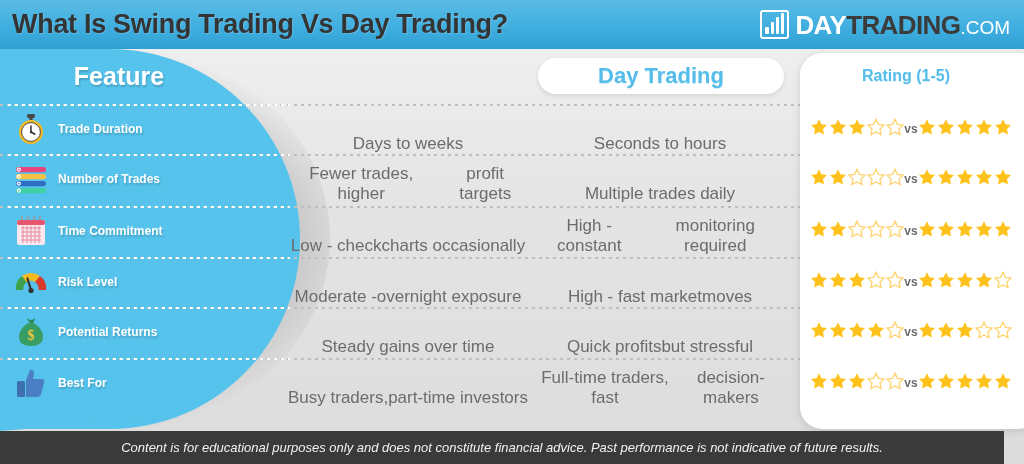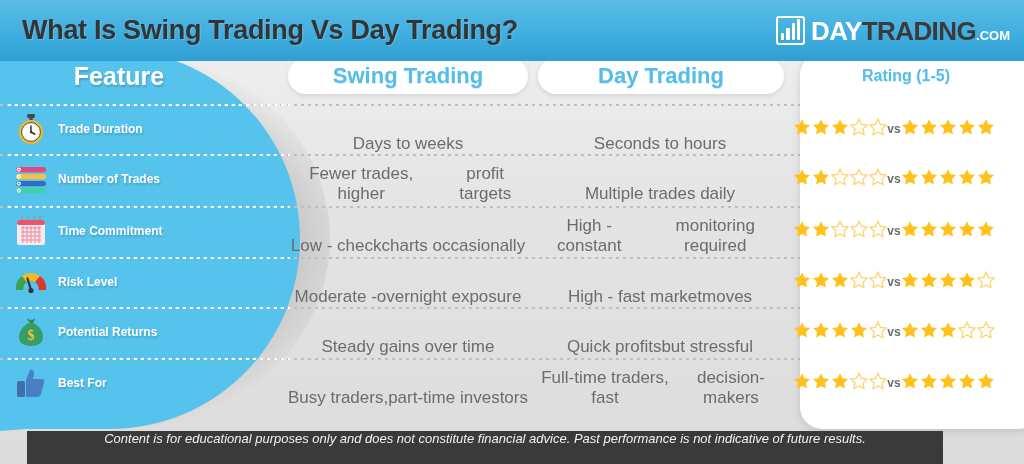--- a/index.html
+++ b/index.html
@@ -8,24 +8,24 @@
     font-family:"Liberation Sans", sans-serif;
     background:#e9e9e9;
   }
   .infographic{
     position:relative;width:1024px;height:464px;overflow:hidden;
     background:linear-gradient(180deg,#f2f2f2 0%,#e4e4e4 45%,#dcdcdc 100%);
   }
 
   
   .header{
-    position:absolute;left:0;top:0;width:1024px;height:61px;
+    position:absolute;left:0;top:0;width:1024px;height:49px;
     background:linear-gradient(180deg,#5bbbe4 0%,#40afe0 55%,#2f9ed2 100%);
     display:flex;align-items:center;justify-content:space-between;
-    box-sizing:border-box;padding:0 14px 0 22px;
+    box-sizing:border-box;padding:0 14px 0 12px;
     z-index:6;
   }
   .header-title{
     font-size:27px;font-weight:bold;color:#343434;letter-spacing:-0.3px;
     text-shadow:1px 1px 0 rgba(255,255,255,0.18);
     white-space:nowrap;
   }
   .logo{display:flex;align-items:center;gap:6px;}
   .logo-mark{
     width:29px;height:29px;border:2.5px solid #ffffff;border-radius:3px;
@@ -33,21 +33,21 @@
     box-sizing:border-box;padding:0 3px 3px 3px;
   }
   .logo-mark i{display:block;width:3.5px;background:#ffffff;border-radius:1px;}
   .logo-mark i:nth-child(1){height:7px;}
   .logo-mark i:nth-child(2){height:12px;}
   .logo-mark i:nth-child(3){height:17px;}
   .logo-mark i:nth-child(4){height:21px;}
   .logo-text{font-size:26px;font-weight:bold;letter-spacing:-0.6px;line-height:1;}
   .logo-day{color:#ffffff;}
   .logo-trading{color:#3b3b3b;}
-  .logo-com{color:#ffffff;font-size:13px;font-weight:bold;letter-spacing:0;}
+  .logo-com{color:#ffffff;font-size:19px;font-weight:normal;letter-spacing:0;}
 
   
   .blue-panel{
     position:absolute;left:0;top:49px;width:300px;height:380px;
     background:#56c3ec;
     border-radius:0 190px 190px 0 / 0 190px 190px 0;
     z-index:2;
   }
   .blue-shadow{
     position:absolute;left:0;top:49px;width:330px;height:380px;
@@ -113,32 +113,31 @@
 
   .val-cell{
     position:absolute;height:50px;display:flex;align-items:flex-end;
     justify-content:center;text-align:center;
     font-size:17px;color:#6c6c6c;line-height:1.18;
   }
   .val-swing{left:284px;width:248px;}
   .val-day{left:534px;width:252px;}
 
   .rating-cell{
-    position:absolute;left:785px;top:0;width:218px;height:50px;
+    position:absolute;left:802px;top:0;width:218px;height:50px;
     display:flex;align-items:center;justify-content:center;z-index:5;
   }
   .stars{display:flex;gap:1px;}
   .vs{font-size:12px;color:#6b6b6b;font-weight:bold;}
 
   
   .footer{
-    position:absolute;left:0;bottom:0;width:916px;height:33px;
-    background:#3a3a3a;display:flex;justify-content:center;
+    position:absolute;left:0;bottom:0;width:1004px;height:33px;
+    background:#3a3a3a;display:flex;align-items:center;justify-content:center;
     z-index:7;
-    margin-left:27px;
   }
   .footer-text{
     color:#f2f2f2;font-size:13px;font-style:italic;
   }
   .blue-foot{
     position:absolute;left:0;bottom:33px;width:300px;height:14px;
     background:#56c3ec;z-index:5;
     clip-path:polygon(0 0,60% 0,0 100%);
   }
 </style>
@@ -164,21 +163,20 @@
 
   <div class="blue-shadow"></div>
   <div class="blue-panel"></div>
   <div class="blue-foot"></div>
 
   <div class="grid">
 
     <div class="rating-card"></div>
 
     <div class="col-head feature-head">Feature</div>
-    <div class="pill pill-swing">Swing Trading</div>
     <div class="pill pill-day">Day Trading</div>
     <div class="rating-head">Rating (1-5)</div>
 
     <div id="rows-container">
         <div class="row" style="top: 55px;">
           <div class="sep"></div>
           <div class="sep-blue"></div>
           <div class="feature-cell">
             <span class="icon-box"><svg width="34" height="34" viewBox="0 0 34 34">
                 <rect x="13" y="2" width="8" height="4" rx="1.4" fill="#4a4a4a"></rect>

